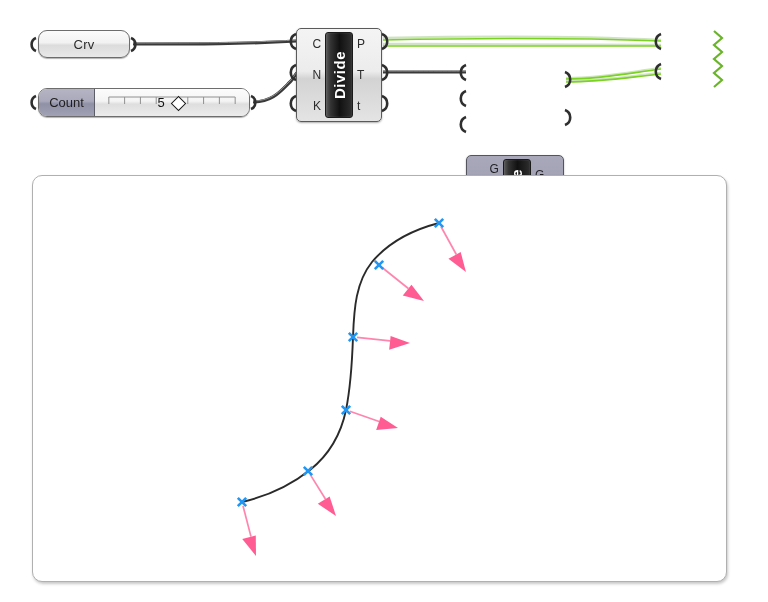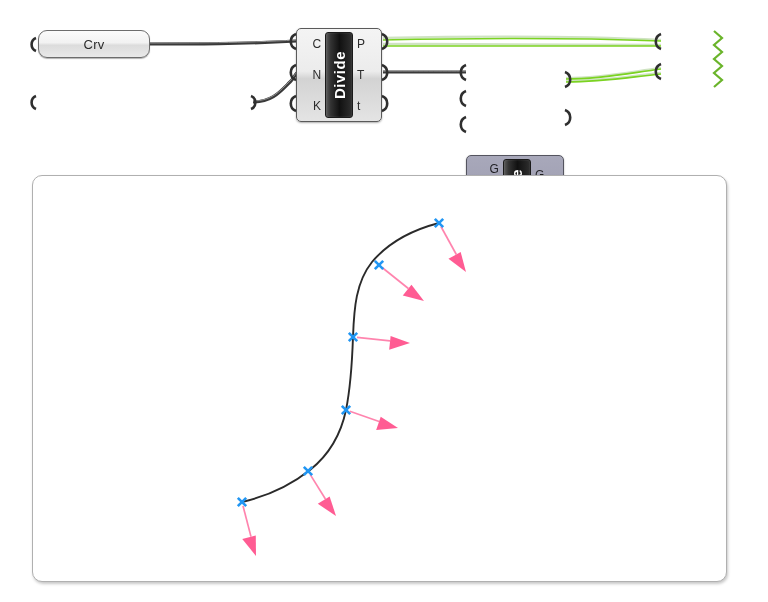--- a/index.html
+++ b/index.html
@@ -232,24 +232,44 @@
       <path d="M 466 65 a 8 8 0 0 0 0 15"></path>
       <path d="M 466 91 a 8 8 0 0 0 0 15"></path>
       <path d="M 466 117 a 8 8 0 0 0 0 15"></path>
       <path d="M 565 72 a 8 8 0 0 1 0 15"></path>
       <path d="M 565 110 a 8 8 0 0 1 0 15"></path>
       <path d="M 661 34 a 8 8 0 0 0 0 15"></path>
       <path d="M 661 64 a 8 8 0 0 0 0 15"></path>
     </g>
   </svg>
 
-  <div class="gh-node param-capsule" style="left:38px; top:30px; width:112px; height:28px;">
+  <div class="gh-node param-capsule" style="left:38px; top:30px; width:92px; height:28px;">
     <span class="cap-label">Crv</span>
   </div>
 
+  <div class="gh-node slider-capsule" style="left:38px; top:88px; width:212px; height:29px;">
+    <div class="slider-name">Count</div>
+    <div class="slider-track">
+      <svg class="layer" style="width:100%;height:100%;left:0;top:0;overflow:hidden" viewBox="0 0 156 27" preserveAspectRatio="none">
+        <g stroke="#8f8f8f" stroke-width="1">
+          <line x1="14" y1="8" x2="14" y2="15"></line>
+          <line x1="14" y1="8" x2="142" y2="8"></line>
+          <line x1="30" y1="8" x2="30" y2="15"></line>
+          <line x1="46" y1="8" x2="46" y2="15"></line>
+          <line x1="62" y1="8" x2="62" y2="15"></line>
+          <line x1="94" y1="8" x2="94" y2="15"></line>
+          <line x1="110" y1="8" x2="110" y2="15"></line>
+          <line x1="126" y1="8" x2="126" y2="15"></line>
+          <line x1="142" y1="8" x2="142" y2="15"></line>
+        </g>
+      </svg>
+      <div class="slider-value">5</div>
+      <div class="slider-diamond"></div>
+    </div>
+  </div>
 
   <div class="gh-node comp grey" style="left:296px; top:28px; width:86px; height:94px;">
     <div class="comp-col inputs" style="width:26px;">
       <span class="port-label">C</span>
       <span class="port-label">N</span>
       <span class="port-label">K</span>
     </div>
     <div class="nameplate" style="width:28px; margin:3px 0;">
       <span class="np-text">Divide</span>
     </div>

